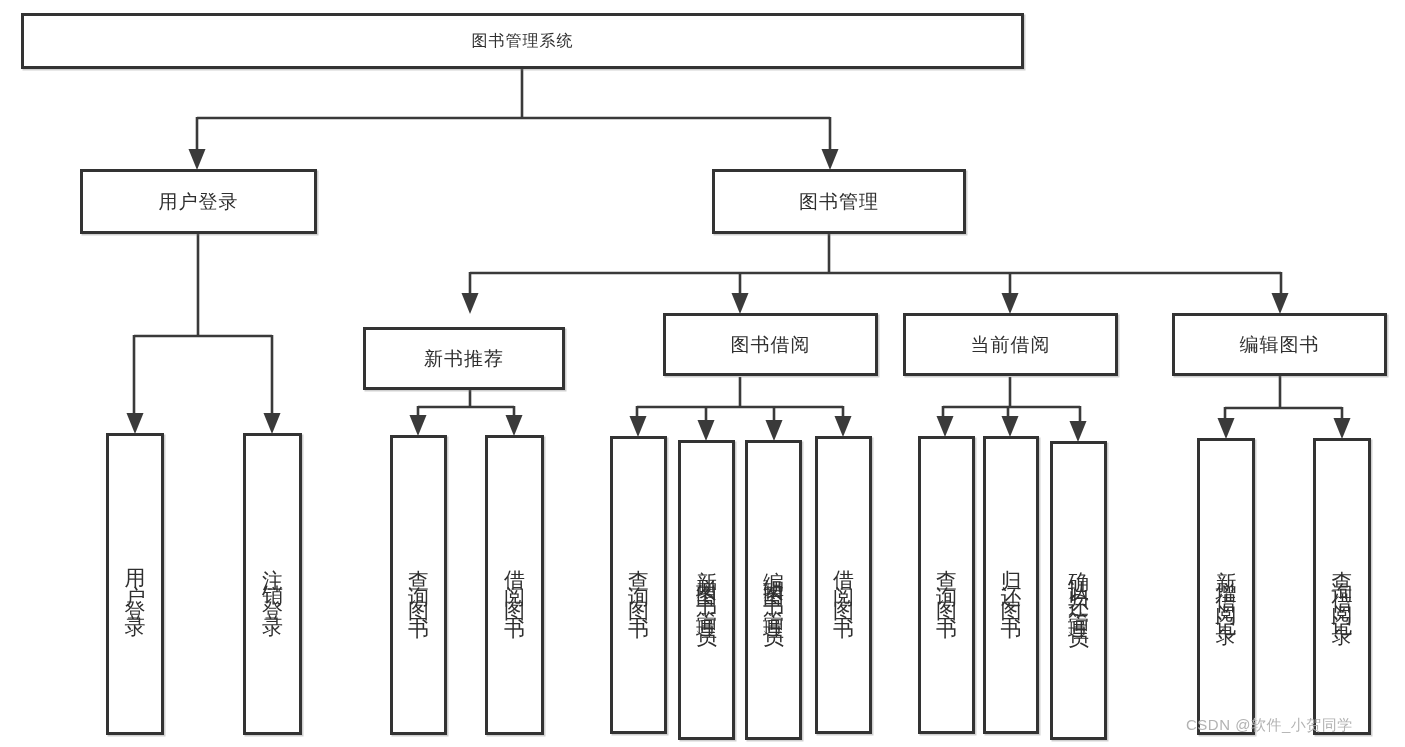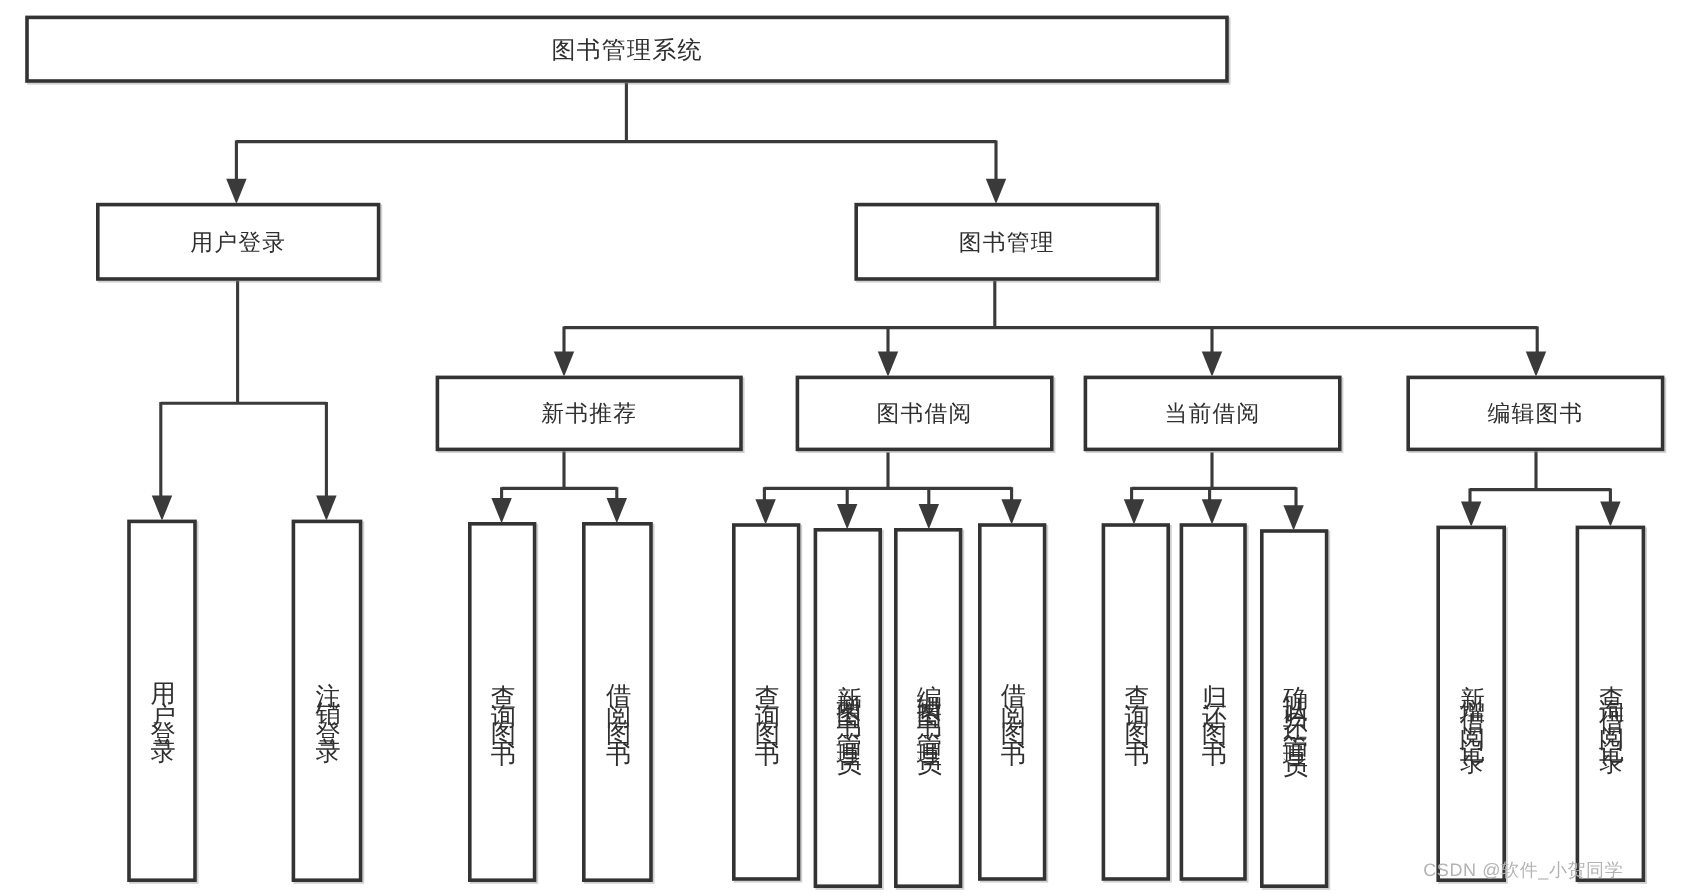--- a/index.html
+++ b/index.html
@@ -20,21 +20,21 @@
   .ahead{fill:var(--line-color);stroke:none;}
   .node{
     position:absolute;box-sizing:border-box;z-index:1;
     border:3px solid var(--border-color);
     background:#fff;
     display:flex;align-items:center;justify-content:center;
     color:var(--text-color);
     box-shadow:1.5px 1.5px 0 rgba(120,120,120,0.35);
   }
   .h-node{font-size:19px;letter-spacing:1px;text-align:center;}
-  .root-node{font-size:20px;}
+  .root-node{font-size:16px;}
   .v-node span{
     writing-mode:vertical-rl;
     text-orientation:mixed;
     font-size:21px;
     white-space:nowrap;
   }
   .ls4 span{letter-spacing:16px;}
   .ls6 span{letter-spacing:11px;}
   .ls9 span{letter-spacing:8px;}
   .watermark{
@@ -114,21 +114,21 @@
   <span>图书管理系统</span>
 </div>
 
 <div class="node h-node" style="left:80px;top:169px;width:237px;height:65px;">
   <span>用户登录</span>
 </div>
 <div class="node h-node" style="left:712px;top:169px;width:254px;height:65px;">
   <span>图书管理</span>
 </div>
 
-<div class="node h-node" style="left:363px;top:313px;width:256px;height:63px;">
+<div class="node h-node" style="left:363px;top:327px;width:202px;height:63px;">
   <span>新书推荐</span>
 </div>
 <div class="node h-node" style="left:633px;top:313px;width:215px;height:63px;margin-left:30px;">
   <span>图书借阅</span>
 </div>
 <div class="node h-node" style="left:903px;top:313px;width:215px;height:63px;">
   <span>当前借阅</span>
 </div>
 <div class="node h-node" style="left:1172px;top:313px;width:215px;height:63px;">
   <span>编辑图书</span>

